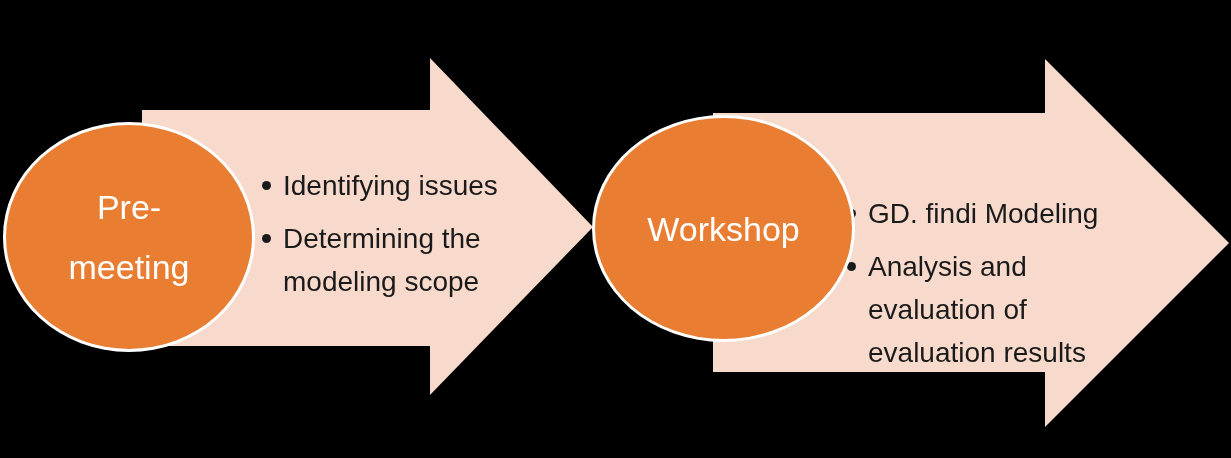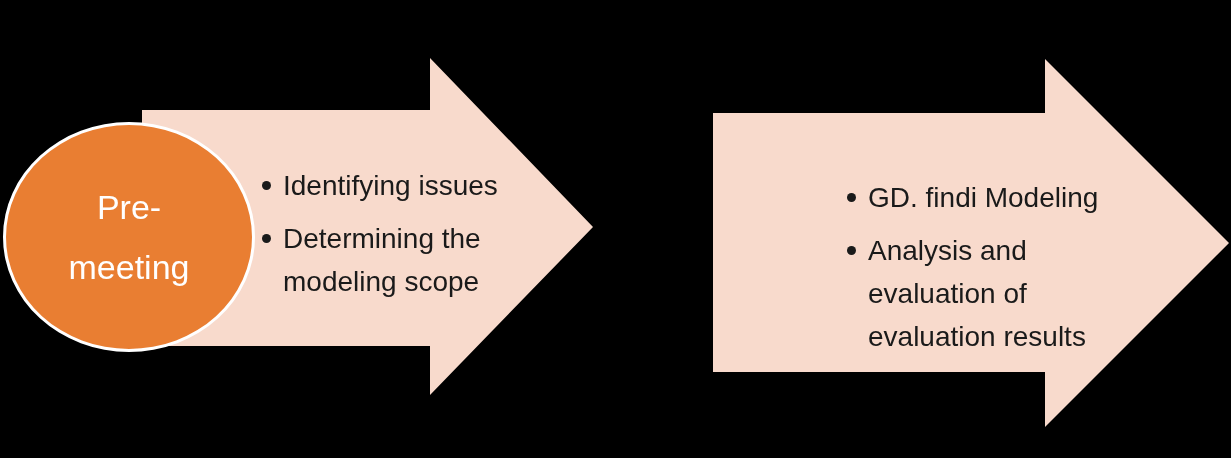--- a/index.html
+++ b/index.html
@@ -48,21 +48,21 @@
     flex: 1 1 auto;
   }
   .b1 {
     left: 262px;
     top: 164px;
     width: 236px;
   }
   .b1 .btext { max-width: 215px; }
   .b2 {
     left: 847px;
-    top: 176px;
+    top: 192px;
     width: 266px;
   }
   .b2 .btext { max-width: 245px; }
   .circle {
     position: absolute;
     z-index: 3;
     box-sizing: border-box;
     border-radius: 50%;
     background: var(--circle-fill, #E97E32);
     border: 3px solid var(--circle-border, #FFFFFF);
@@ -118,14 +118,17 @@
     <div class="item">
       <span class="dot"></span>
       <span class="btext">Analysis and evaluation of evaluation results</span>
     </div>
   </div>
 
   <div class="circle c1">
     <span class="clabel">Pre-meeting</span>
   </div>
 
+  <div class="circle c2">
+    <span class="clabel">Workshop</span>
+  </div>
 
 </div>
 
 </body></html>

